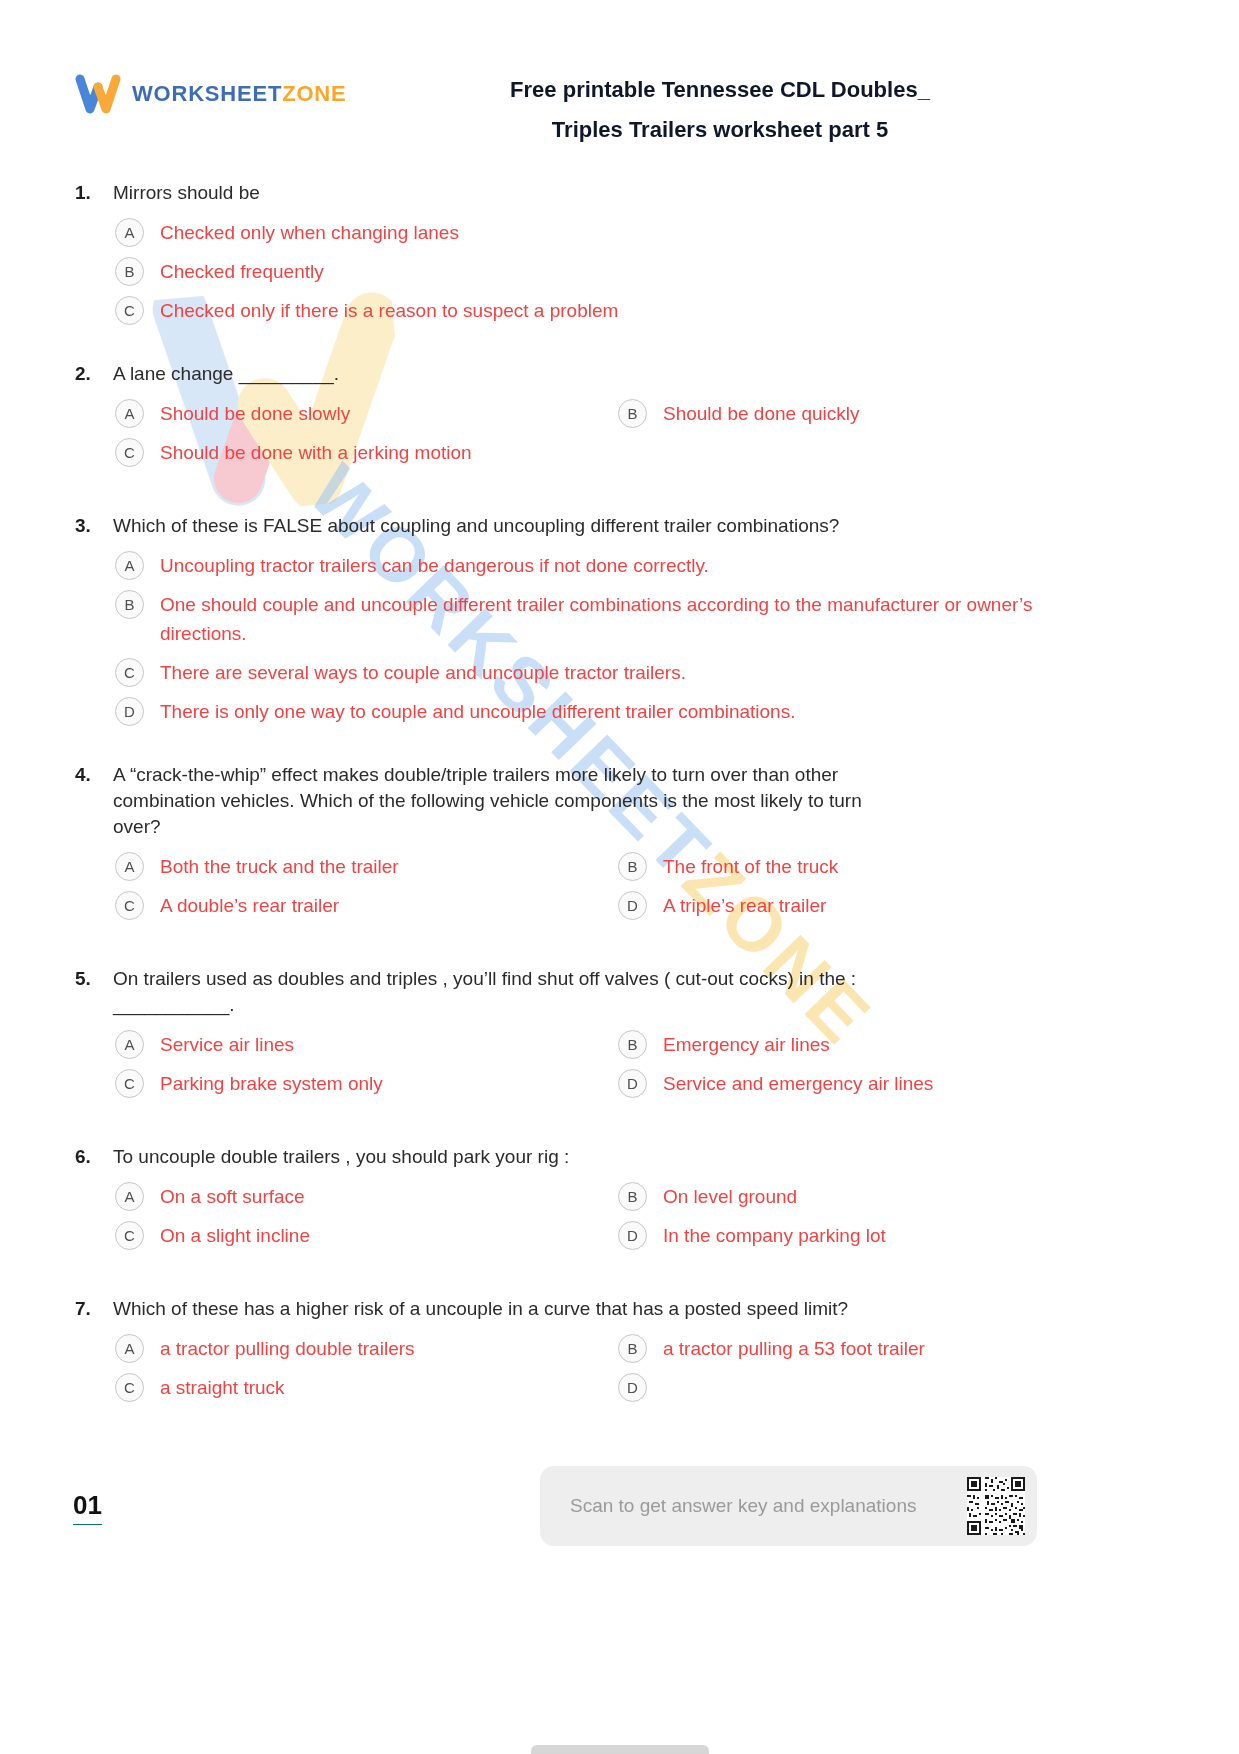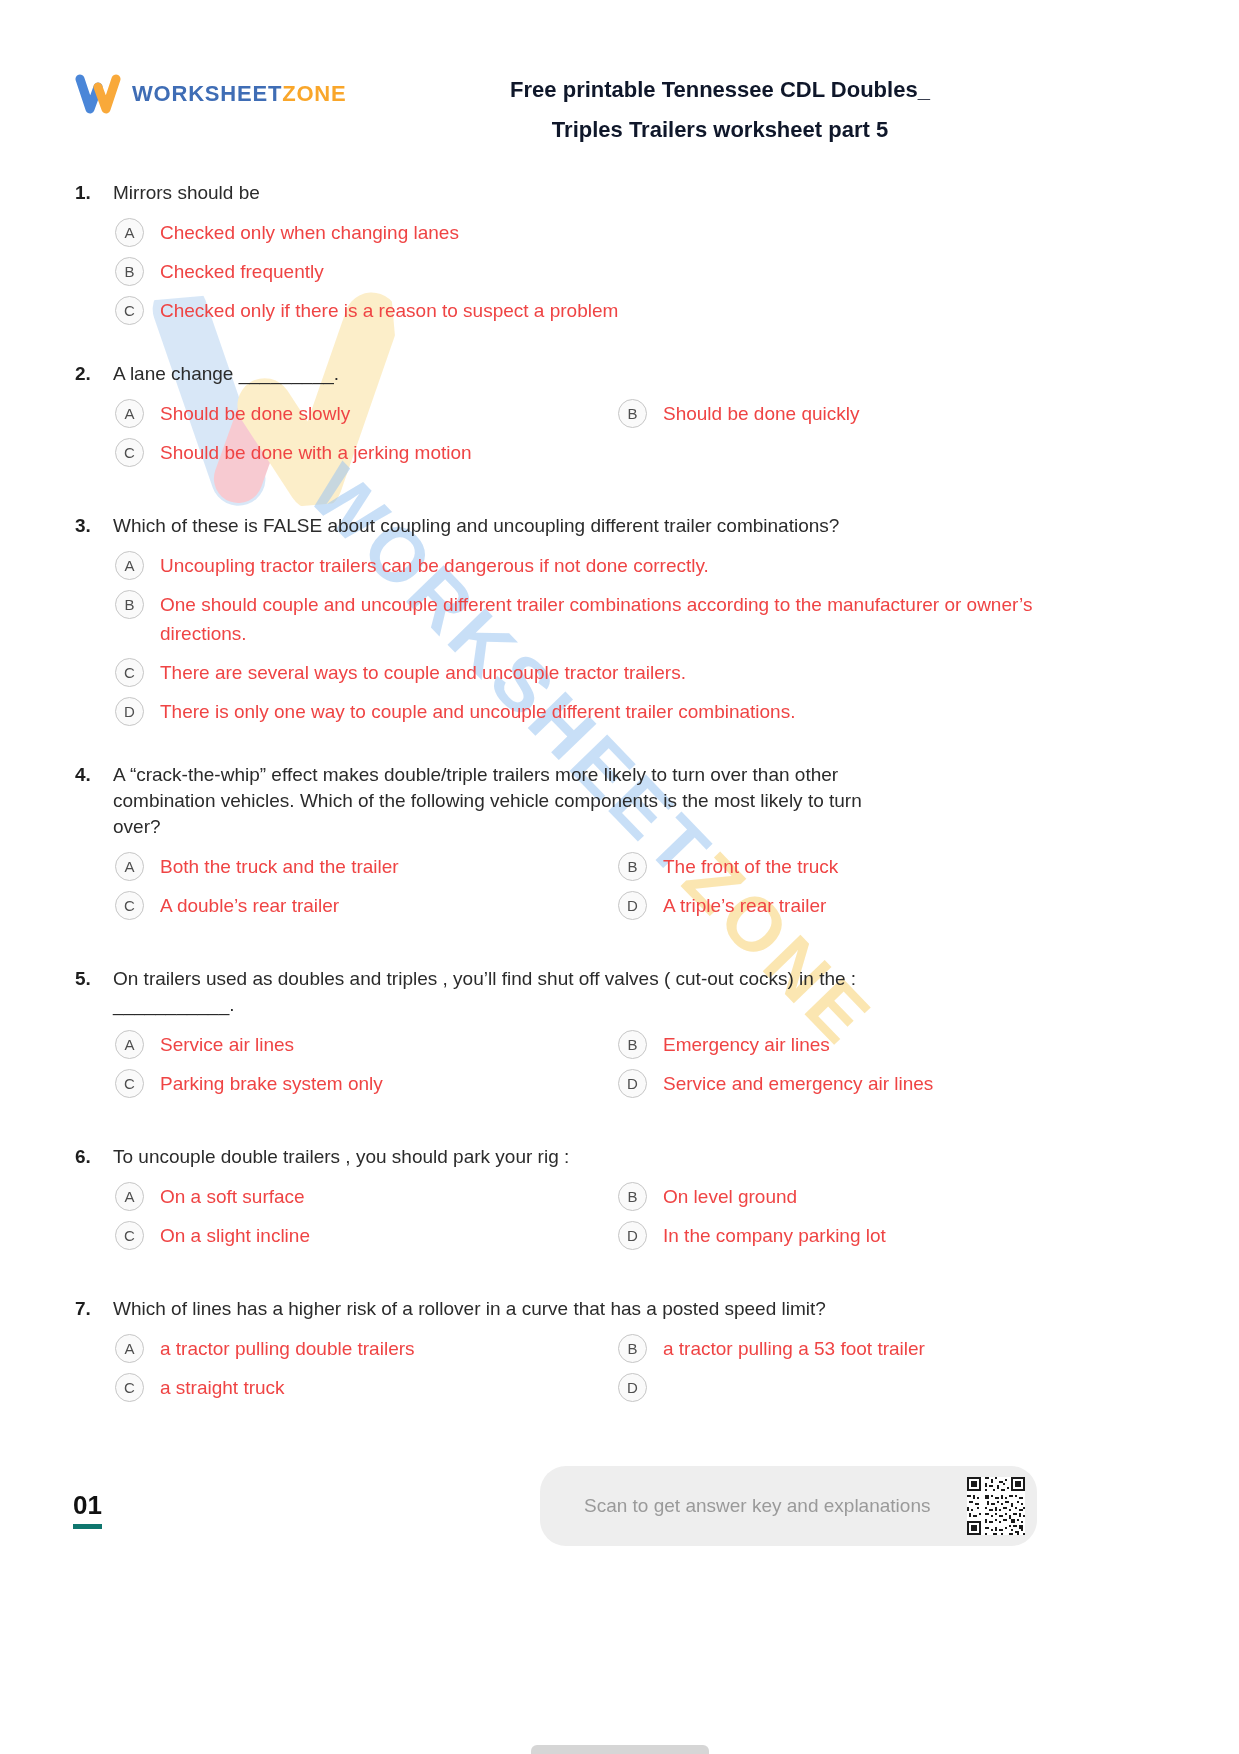--- a/index.html
+++ b/index.html
@@ -48,27 +48,27 @@
     border:1.5px solid #c6c6c6; background:#fafafa;
     color:#4f4f4f; font-size:15px;
     display:flex; align-items:center; justify-content:center; flex-shrink:0;
   }
   .opt-text { margin-left:16px; font-size:19px; color:#ef4444; line-height:29px; max-width:940px; }
 
   
   .page-number {
     position:absolute; left:73px; top:1490px;
     font-size:26px; font-weight:700; color:#111;
-    border-bottom:5px solid #0f766e; padding-bottom:3px;
+    border-bottom:1px solid #0f766e; padding-bottom:3px;
   }
   .answer-bar {
     position:absolute; left:540px; top:1466px; width:497px; height:80px;
-    background:#eeeeee; border-radius:26px;
+    background:#eeeeee; border-radius:14px;
     display:flex; align-items:center; justify-content:space-between;
-    padding:0 12px 0 44px;
+    padding:0 12px 0 30px;
   }
   .scan-text { color:#9a9a9a; font-size:19px; }
   .qr { width:58px; height:58px; background:#fff; }
   .sliver {
     position:absolute; bottom:0; left:50%; transform:translateX(-50%);
     width:178px; height:9px; background:#d6d6d6; border-radius:6px 6px 0 0;
   }
 </style>
 </head>
 <body>
@@ -246,21 +246,21 @@
           <div class="option">
             <span class="circle">D</span>
             <span class="opt-text">In the company parking lot</span>
           </div>
         </div>
       </div>
 
       <div class="question">
         <div class="q-line">
           <span class="q-num">7.</span>
-          <span class="q-text">Which of lines has a higher risk of a rollover in a curve that has a posted speed limit?</span>
+          <span class="q-text">Which of these has a higher risk of a uncouple in a curve that has a posted speed limit?</span>
         </div>
         <div class="options two-col">
           <div class="option">
             <span class="circle">A</span>
             <span class="opt-text">a tractor pulling double trailers</span>
           </div>
           <div class="option">
             <span class="circle">B</span>
             <span class="opt-text">a tractor pulling a 53 foot trailer</span>
           </div>

